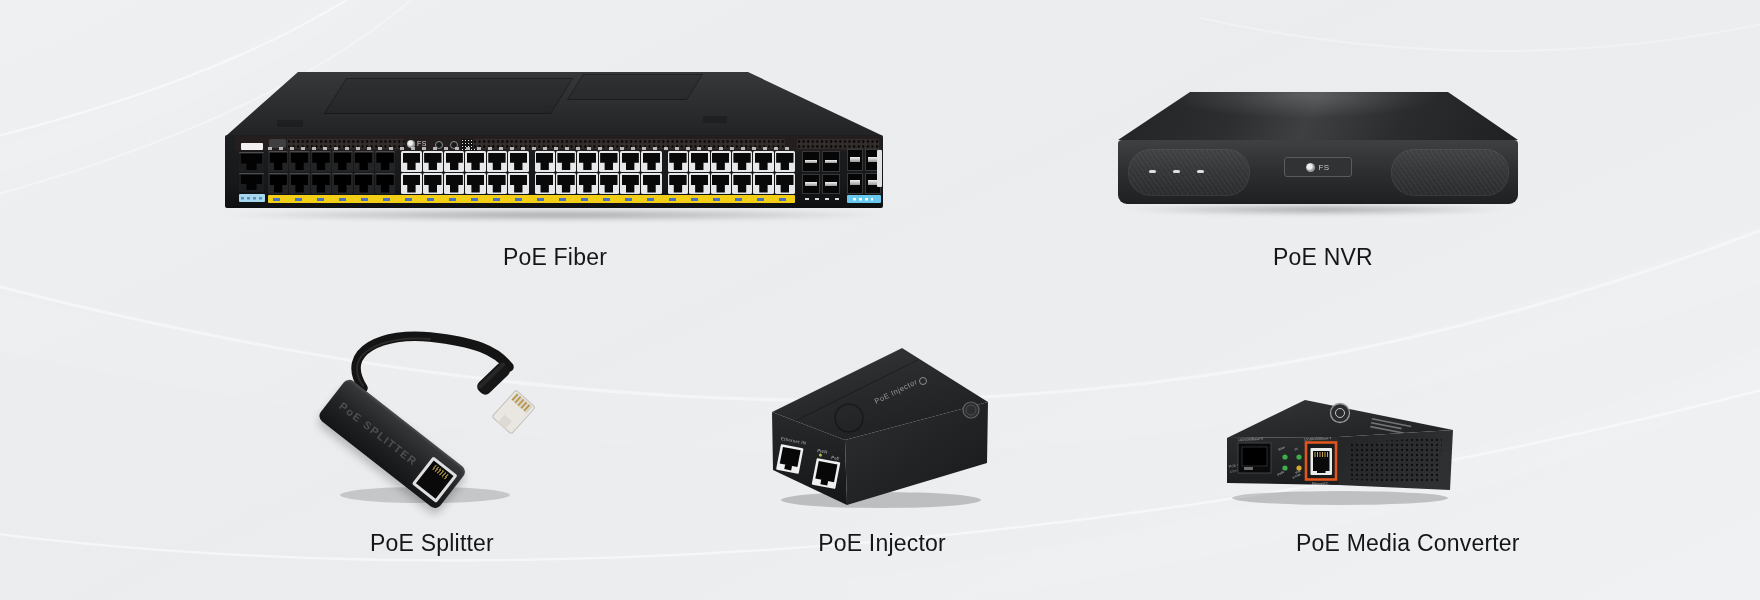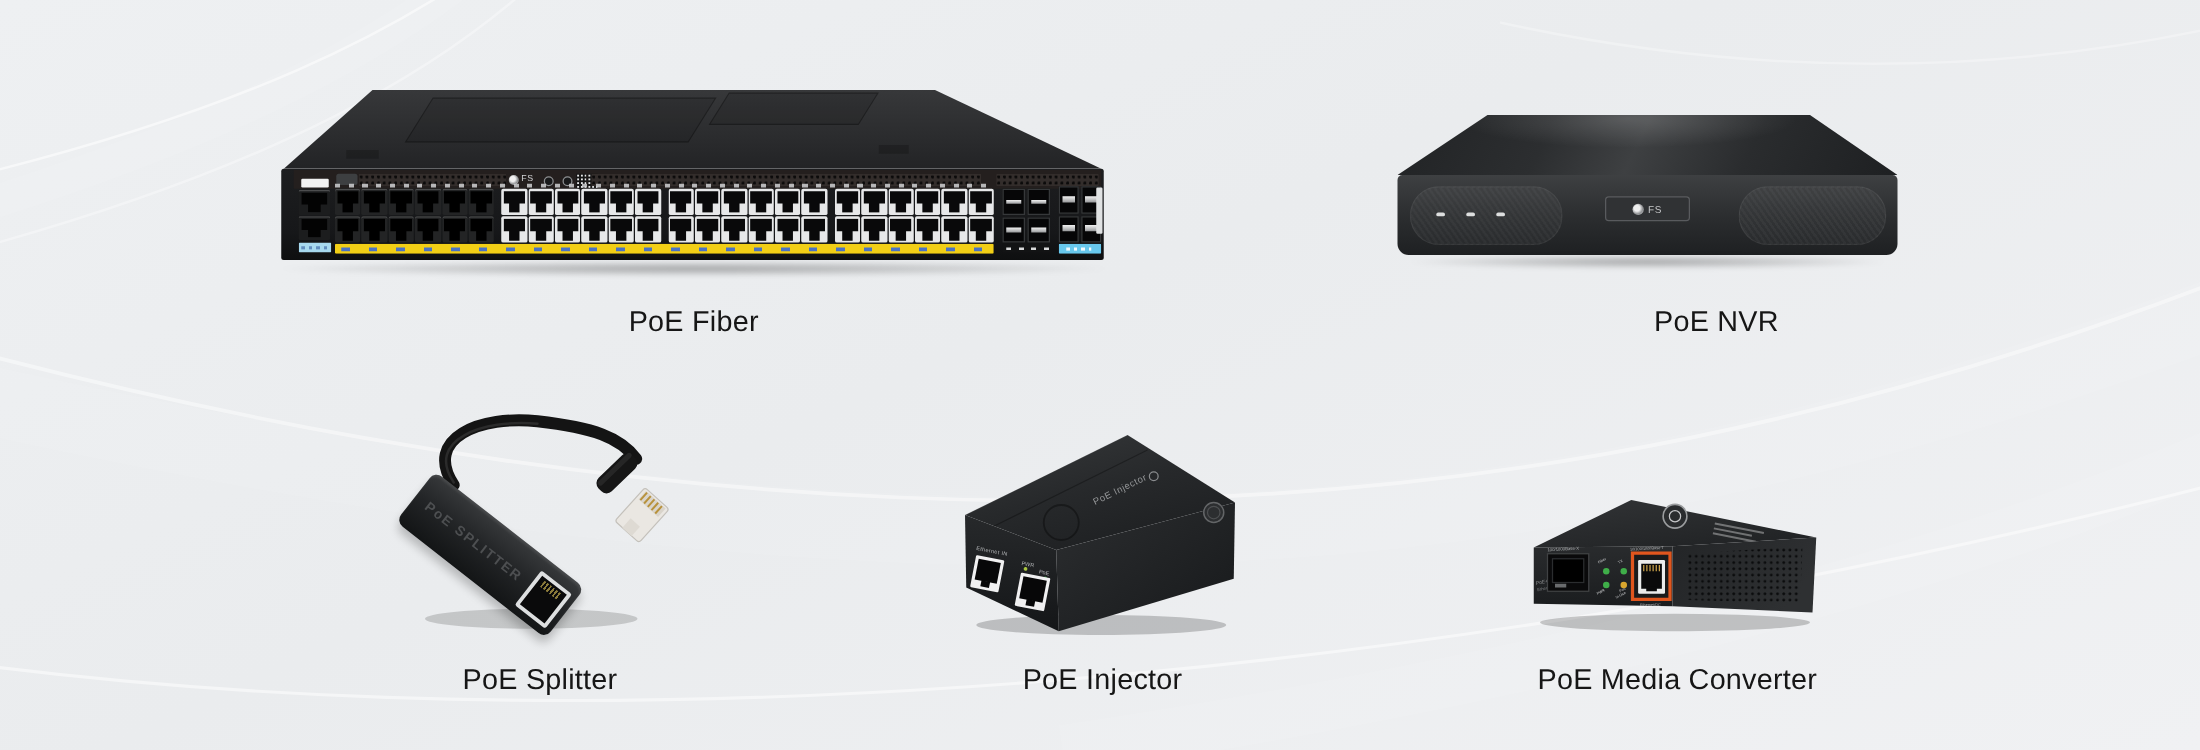--- a/index.html
+++ b/index.html
@@ -269,21 +269,21 @@
       </div>
     </div>
     <div class="nvr-badge">
       <span class="fs-dot"></span>
       <span class="t">FS</span>
     </div>
     <div class="nvr-pill right"></div>
   </div>
   <div class="dev-shadow" style="left:10px;top:112px;width:380px;height:11px;"></div>
 </div>
-<div class="caption" style="left:1223px;top:244px;width:200px;text-align:right;">PoE NVR</div>
+<div class="caption" style="left:1223px;top:244px;width:200px;">PoE NVR</div>
 
 <div class="splitter">
   <svg class="devsvg" style="left:0;top:0;" width="245" height="180" viewBox="0 0 245 180">
     <path d="M 33 58 C 8 20 55 2 100 7 C 145 12 166 20 179 37" fill="none" stroke="#141414" stroke-width="9.5" stroke-linecap="round"></path>
     <path d="M 33 56 C 10 22 56 5 100 9" fill="none" stroke="#3a3a3a" stroke-width="2" stroke-linecap="round" opacity=".6"></path>
     <g transform="translate(172,30) rotate(46)">
       <rect x="0" y="0" width="15" height="38" rx="6" fill="#161616"></rect>
       <rect x="2" y="0" width="4" height="36" rx="2" fill="#2e2e2e" opacity=".7"></rect>
     </g>
     <g transform="translate(186,60) rotate(42)">
@@ -403,13 +403,13 @@
   <g>
     <text x="84" y="52.5" font-size="3.1" fill="#b8babc" transform="rotate(-3 84 52.5)">10/100/1000Base-T</text>
     <rect x="86" y="54.5" width="30" height="37" fill="#1a1b1c" stroke="#e0561e" stroke-width="2.6"></rect>
     <rect x="90.5" y="60" width="21.5" height="27" fill="#ebecec" rx="1"></rect>
     <rect x="93" y="63" width="16.5" height="20" fill="#0a0a0b"></rect>
     <path d="M 95 64 V 69 M 97.5 64 V 69 M 100 64 V 69 M 102.5 64 V 69 M 105 64 V 69 M 107.5 64 V 69" stroke="#caa24a" stroke-width="1"></path>
     <rect x="97" y="81" width="8.5" height="4" fill="#0a0a0b"></rect>
     <text x="92" y="96.5" font-size="3" fill="#b0b2b4">Ethernet/DC</text>
   </g>
 </svg>
-<div class="caption" style="left:1230px;top:530px;width:220px;">PoE Media Converter</div>
+<div class="caption" style="left:1296px;top:530px;width:220px;">PoE Media Converter</div>
 
 </body></html>

